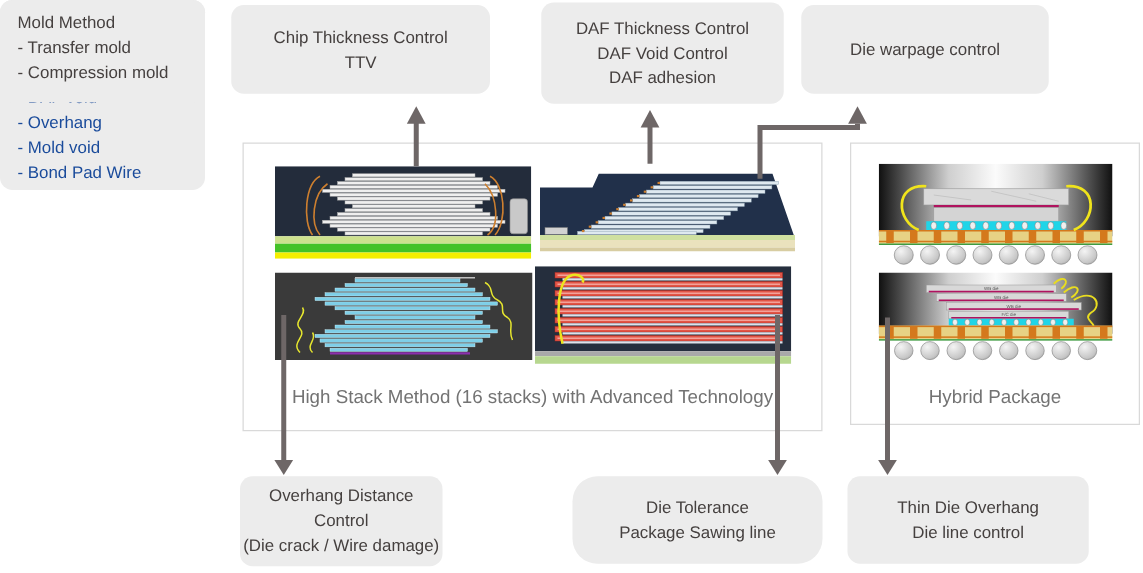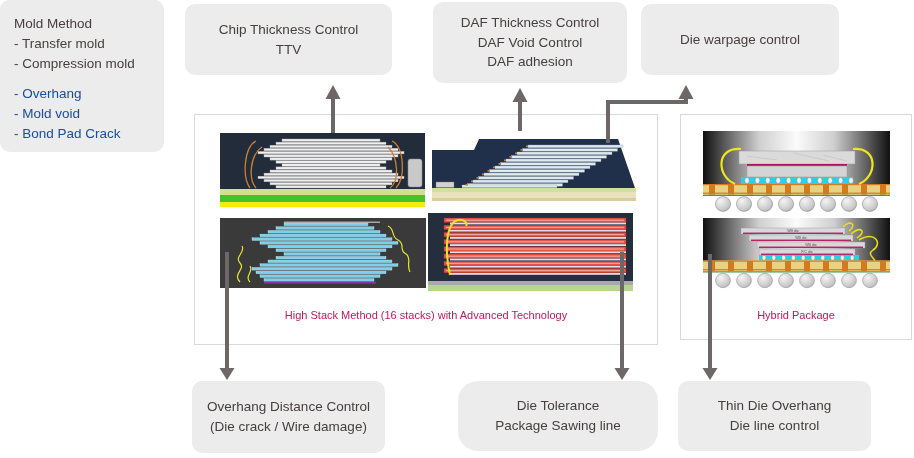--- a/index.html
+++ b/index.html
@@ -5,41 +5,41 @@
   html,body{margin:0;padding:0;background:#ffffff;}
   .canvas{
     position:relative;width:914px;height:458px;background:#ffffff;
     font-family:"Liberation Sans",sans-serif;overflow:hidden;
   }
   .gbox{
     position:absolute;background:#ececec;border-radius:10px;
     color:#45403f;font-size:13.5px;line-height:1.48;box-sizing:border-box;
   }
   .gbox.center{display:flex;flex-direction:column;align-items:center;justify-content:center;text-align:center;}
-  .gbox.leftlist{display:flex;flex-direction:column;justify-content:flex-end;padding:8px 10px 8px 14px;}
+  .gbox.leftlist{display:flex;flex-direction:column;justify-content:flex-start;padding:8px 10px 8px 14px;}
   .blue{color:#1a4b9b;}
   .panel{position:absolute;background:#ffffff;border:1px solid #d9d9d9;box-sizing:border-box;}
   .imgbox{position:absolute;}
   .imgbox svg{display:block;}
-  .caption{position:absolute;text-align:center;color:#be185d;font-size:11px;}
+  .caption{position:absolute;text-align:center;color:#737373;font-size:15px;}
   .overlay{position:absolute;left:0;top:0;z-index:10;pointer-events:none;}
 </style>
 </head>
 <body>
 
 <div class="canvas">
 
   <div class="gbox leftlist blue" style="left:0;top:57;width:164px;height:152px;">
     <div>Key technology</div>
     <div>- Die warpage</div>
     <div>- Die crack</div>
     <div>- DAF void</div>
     <div>- Overhang</div>
     <div>- Mold void</div>
-    <div>- Bond Pad Crack</div>
+    <div>- Bond Pad Wire</div>
   </div>
 
   <div class="gbox center" style="left:0;top:240;width:164px;height:58px;">
     <div>Die Position Control</div>
     <div>(Die crack/ Wire damage)</div>
   </div>
 
   <div class="gbox leftlist" style="left:0;top:327;width:164px;height:82px;">
     <div>Mold Method</div>
     <div>- Transfer mold</div>
@@ -353,21 +353,21 @@
           <ellipse cx="167" cy="62.5" rx="7.4" ry="7.2"></ellipse>
       </g>
       <g fill="none" stroke="#e8dc20" stroke-width="1.5">
         <path d="M140,9 C148,1 154,7 146,13"></path>
         <path d="M148,16 C158,7 164,14 154,20"></path>
         <path d="M156,22 C172,12 180,26 170,32 C164,36 170,39 172,42.5"></path>
       </g>
     </svg>
   </div>
 
-  <div class="gbox center" style="left:192px;top:381px;width:193px;height:72px;">
+  <div class="gbox center" style="left:192px;top:381px;width:162px;height:72px;">
     <div>Overhang Distance Control</div>
     <div>(Die crack / Wire damage)</div>
   </div>
 
   <div class="gbox center" style="left:458px;top:381px;width:200px;height:70px;border-radius:20px;">
     <div>Die Tolerance</div>
     <div>Package Sawing line</div>
   </div>
 
   <div class="gbox center" style="left:678px;top:381px;width:193px;height:70px;">

